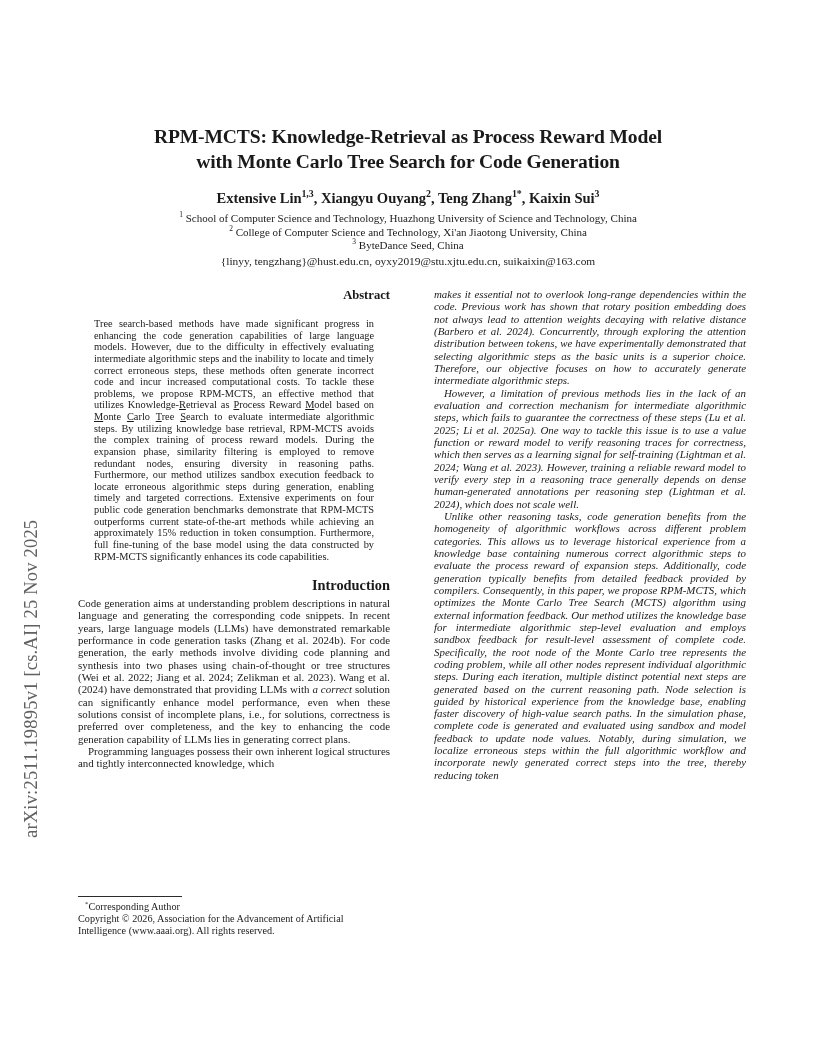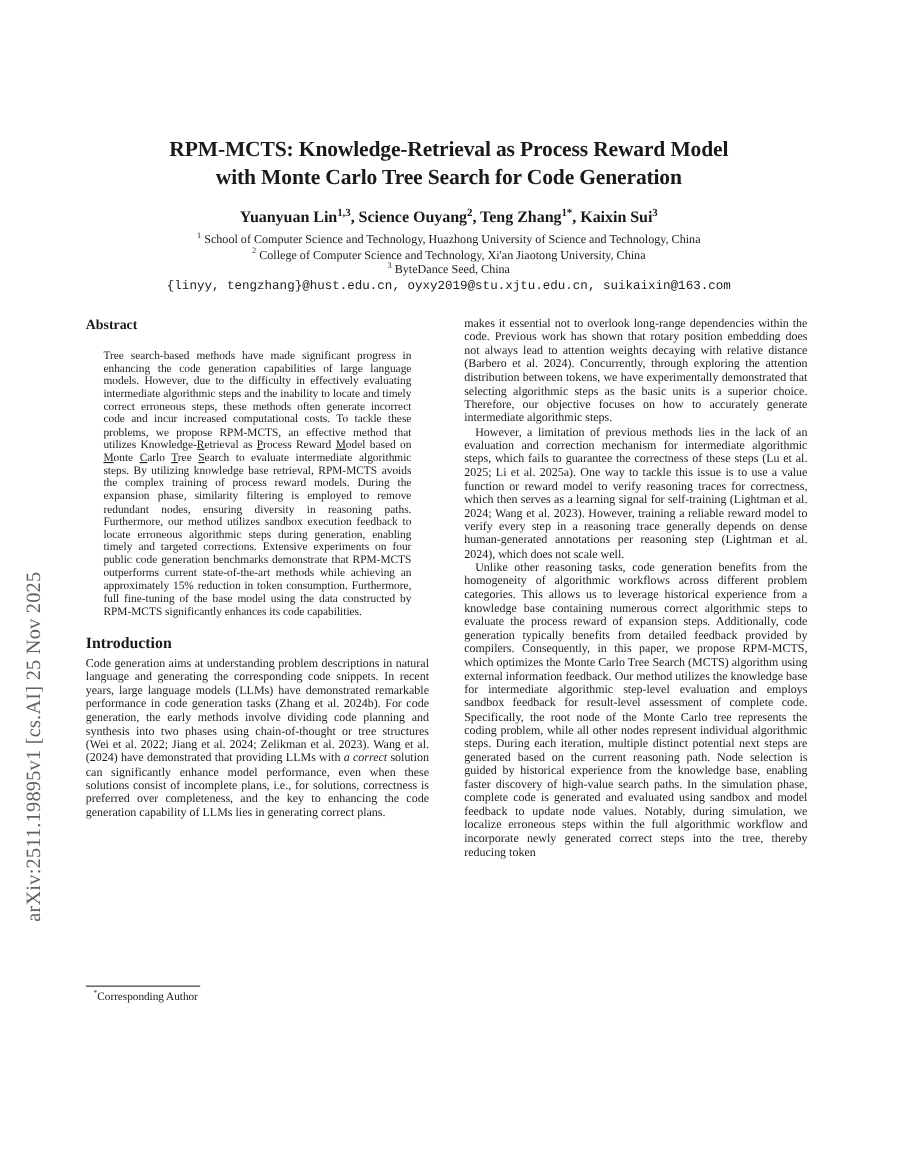--- a/index.html
+++ b/index.html
@@ -86,41 +86,40 @@
   #affil-list {
     margin-top: 5px;
     font-size: 11px;
     line-height: 13.6px;
   }
   #affil-list .affil { display: block; }
   #emails {
     margin-top: 2.5px;
     font-size: 11.4px;
     line-height: 13.6px;
-    font-family: Liberation Mono, monospace;
   }
 
   
   #columns {
     position: absolute;
     left: 78px;
     top: 288px;
     width: 660px;
     height: 700px;
   }
   .col {
     position: absolute;
     top: 0;
     width: 312px;
   }
   #col-left  { left: 0px; }
-  #col-right { left: 344px; }
+  #col-right { left: 356px; font-style: italic; }
 
   .section-head {
-    text-align: left;
+    text-align: right;
     font-size: 12.6px;
     font-weight: bold;
     margin: 0 0 5px 0;
     line-height: 14px;
   }
   #intro-head {
     margin-top: 5px;
     font-size: 14.4px;
   }
 
@@ -176,48 +175,50 @@
 
 <div id="page">
 
   <div id="header">
     <h1 id="paper-title">
       <span class="tline">RPM-MCTS: Knowledge-Retrieval as Process Reward Model</span>
       <span class="tline">with Monte Carlo Tree Search for Code Generation</span>
     </h1>
 
     <div id="author-line">
-      <span><span>Yuanyuan Lin</span><sup>1,3</sup><span>, </span></span><span><span>Science Ouyang</span><sup>2</sup><span>, </span></span><span><span>Teng Zhang</span><sup>1*</sup><span>, </span></span><span><span>Kaixin Sui</span><sup>3</sup></span>
+      <span><span>Extensive Lin</span><sup>1,3</sup><span>, </span></span><span><span>Xiangyu Ouyang</span><sup>2</sup><span>, </span></span><span><span>Teng Zhang</span><sup>1*</sup><span>, </span></span><span><span>Kaixin Sui</span><sup>3</sup></span>
     </div>
 
     <div id="affil-list">
       <span class="affil"><sup>1</sup> <span>School of Computer Science and Technology, Huazhong University of Science and Technology, China</span></span>
       <span class="affil"><sup>2</sup> <span>College of Computer Science and Technology, Xi'an Jiaotong University, China</span></span>
       <span class="affil"><sup>3</sup> <span>ByteDance Seed, China</span></span>
     </div>
 
     <div id="emails">{linyy, tengzhang}@hust.edu.cn, oyxy2019@stu.xjtu.edu.cn, suikaixin@163.com</div>
   </div>
 
   <div id="columns">
 
     <div class="col" id="col-left">
       <div class="section-head">Abstract</div>
       <p class="abstract-body"><span>Tree search-based methods have made significant progress in enhancing the code generation capabilities of large language models. However, due to the difficulty in effectively evaluating intermediate algorithmic steps and the inability to locate and timely correct erroneous steps, these methods often generate incorrect code and incur increased computational costs. To tackle these problems, we propose RPM-MCTS, an effective method that utilizes Knowledge-</span><u class="acro">R</u><span>etrieval as </span><u class="acro">P</u><span>rocess Reward </span><u class="acro">M</u><span>odel based on </span><u class="acro">M</u><span>onte </span><u class="acro">C</u><span>arlo </span><u class="acro">T</u><span>ree </span><u class="acro">S</u><span>earch to evaluate intermediate algorithmic steps. By utilizing knowledge base retrieval, RPM-MCTS avoids the complex training of process reward models. During the expansion phase, similarity filtering is employed to remove redundant nodes, ensuring diversity in reasoning paths. Furthermore, our method utilizes sandbox execution feedback to locate erroneous algorithmic steps during generation, enabling timely and targeted corrections. Extensive experiments on four public code generation benchmarks demonstrate that RPM-MCTS outperforms current state-of-the-art methods while achieving an approximately 15% reduction in token consumption. Furthermore, full fine-tuning of the base model using the data constructed by RPM-MCTS significantly enhances its code capabilities.</span></p>
 
       <div class="section-head" id="intro-head">Introduction</div>
       <p class="body-p first"><span>Code generation aims at understanding problem descriptions in natural language and generating the corresponding code snippets. In recent years, large language models (LLMs) have demonstrated remarkable performance in code generation tasks (Zhang et al. 2024b). For code generation, the early methods involve dividing code planning and synthesis into two phases using chain-of-thought or tree structures (Wei et al. 2022; Jiang et al. 2024; Zelikman et al. 2023). Wang et al. (2024) have demonstrated that providing LLMs with </span><i class="it">a correct</i><span> solution can significantly enhance model performance, even when these solutions consist of incomplete plans, i.e., for solutions, correctness is preferred over completeness, and the key to enhancing the code generation capability of LLMs lies in generating correct plans.</span></p>
+      <p class="body-p indent">Programming languages possess their own inherent logical structures and tightly interconnected knowledge, which</p>
     </div>
 
     <div class="col" id="col-right">
       <p class="body-p first">makes it essential not to overlook long-range dependencies within the code. Previous work has shown that rotary position embedding does not always lead to attention weights decaying with relative distance (Barbero et al. 2024). Concurrently, through exploring the attention distribution between tokens, we have experimentally demonstrated that selecting algorithmic steps as the basic units is a superior choice. Therefore, our objective focuses on how to accurately generate intermediate algorithmic steps.</p>
       <p class="body-p indent">However, a limitation of previous methods lies in the lack of an evaluation and correction mechanism for intermediate algorithmic steps, which fails to guarantee the correctness of these steps (Lu et al. 2025; Li et al. 2025a). One way to tackle this issue is to use a value function or reward model to verify reasoning traces for correctness, which then serves as a learning signal for self-training (Lightman et al. 2024; Wang et al. 2023). However, training a reliable reward model to verify every step in a reasoning trace generally depends on dense human-generated annotations per reasoning step (Lightman et al. 2024), which does not scale well.</p>
       <p class="body-p indent">Unlike other reasoning tasks, code generation benefits from the homogeneity of algorithmic workflows across different problem categories. This allows us to leverage historical experience from a knowledge base containing numerous correct algorithmic steps to evaluate the process reward of expansion steps. Additionally, code generation typically benefits from detailed feedback provided by compilers. Consequently, in this paper, we propose RPM-MCTS, which optimizes the Monte Carlo Tree Search (MCTS) algorithm using external information feedback. Our method utilizes the knowledge base for intermediate algorithmic step-level evaluation and employs sandbox feedback for result-level assessment of complete code. Specifically, the root node of the Monte Carlo tree represents the coding problem, while all other nodes represent individual algorithmic steps. During each iteration, multiple distinct potential next steps are generated based on the current reasoning path. Node selection is guided by historical experience from the knowledge base, enabling faster discovery of high-value search paths. In the simulation phase, complete code is generated and evaluated using sandbox and model feedback to update node values. Notably, during simulation, we localize erroneous steps within the full algorithmic workflow and incorporate newly generated correct steps into the tree, thereby reducing token</p>
     </div>
 
   </div>
 
   <div id="footnote">
     <div id="footnote-rule"></div>
     <p class="fn-p star"><sup class="fn-star">*</sup><span>Corresponding Author</span></p>
+    <p class="fn-p">Copyright © 2026, Association for the Advancement of Artificial Intelligence (www.aaai.org). All rights reserved.</p>
   </div>
 
 </div>
 
 </body></html>

